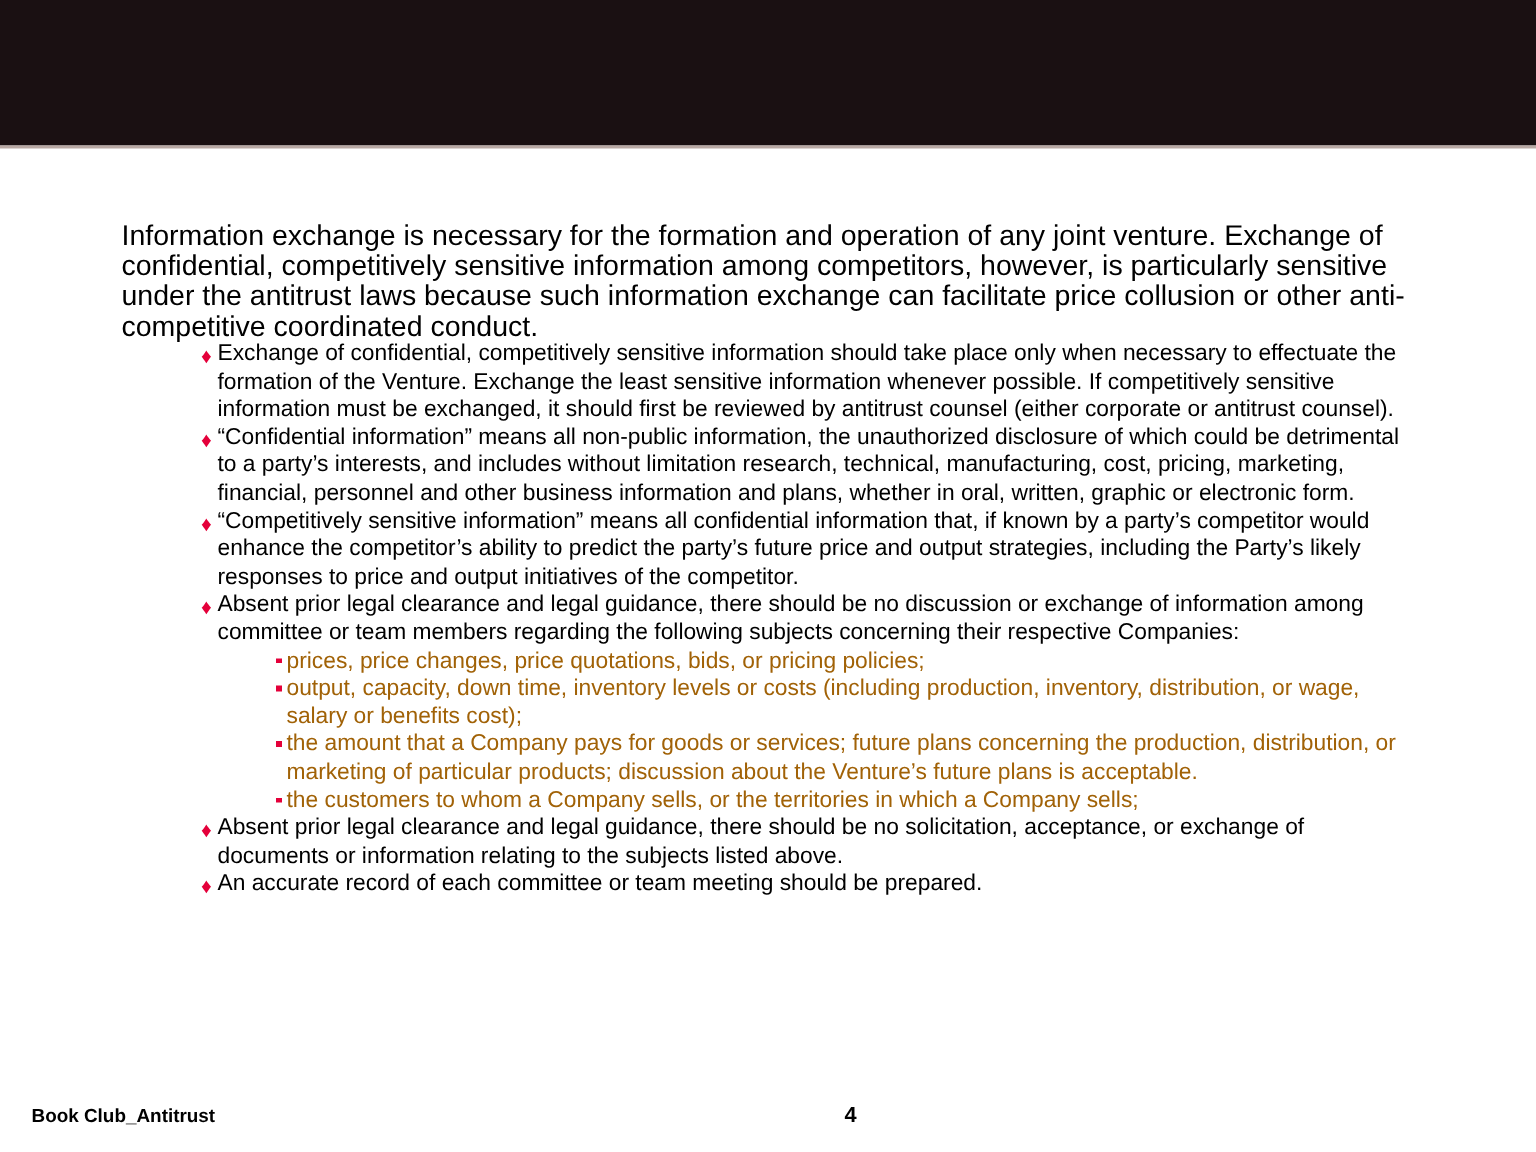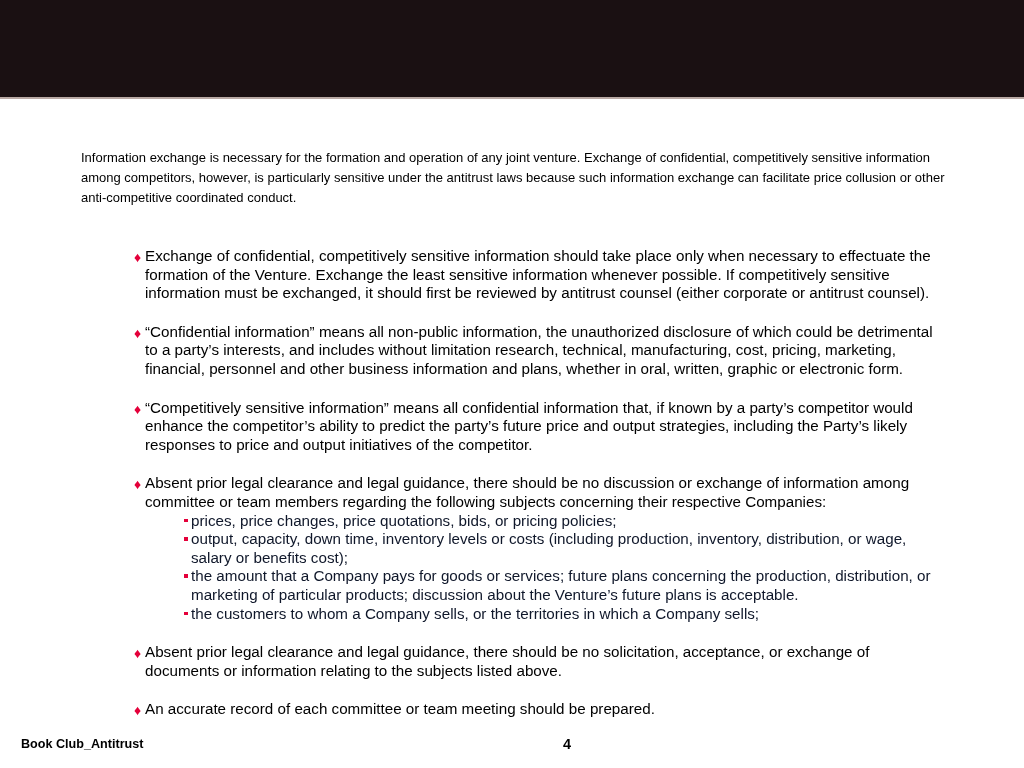--- a/index.html
+++ b/index.html
@@ -59,21 +59,21 @@
     top: 99px;
     width: 1024px;
     height: 620px;
   }
 
   .intro-para {
     position: absolute;
     left: 81px;
     top: 49px;
     width: 866px;
-    font-size: 13px;
+    font-size: 19px;
     line-height: 20.2px;
     color: #000000;
     text-align: left;
   }
 
   .bullet-list {
     position: absolute;
     left: 134px;
     top: 128px;
     width: 812px;
@@ -90,34 +90,33 @@
   .lvl1 > .bullet-diamond {
     position: absolute;
     left: 0;
     top: 1px;
     color: #e4003a;
     font-size: 14px;
     line-height: 18.6px;
   }
   .lvl1 > .txt {
     display: block;
-    margin-top: 20px;
   }
 
   .sub-list {
     margin: 0;
     padding: 0;
     margin-left: 50px;
   }
   .lvl2 {
     position: relative;
     padding-left: 7px;
     font-size: 15.2px;
     line-height: 18.6px;
-    color: #0f172a;
+    color: #a16207;
   }
   .lvl2 > .bullet-dot {
     position: absolute;
     left: 0;
     top: 7px;
     width: 3.5px;
     height: 3.5px;
     background: #e4003a;
   }
   .lvl2 > .txt {

